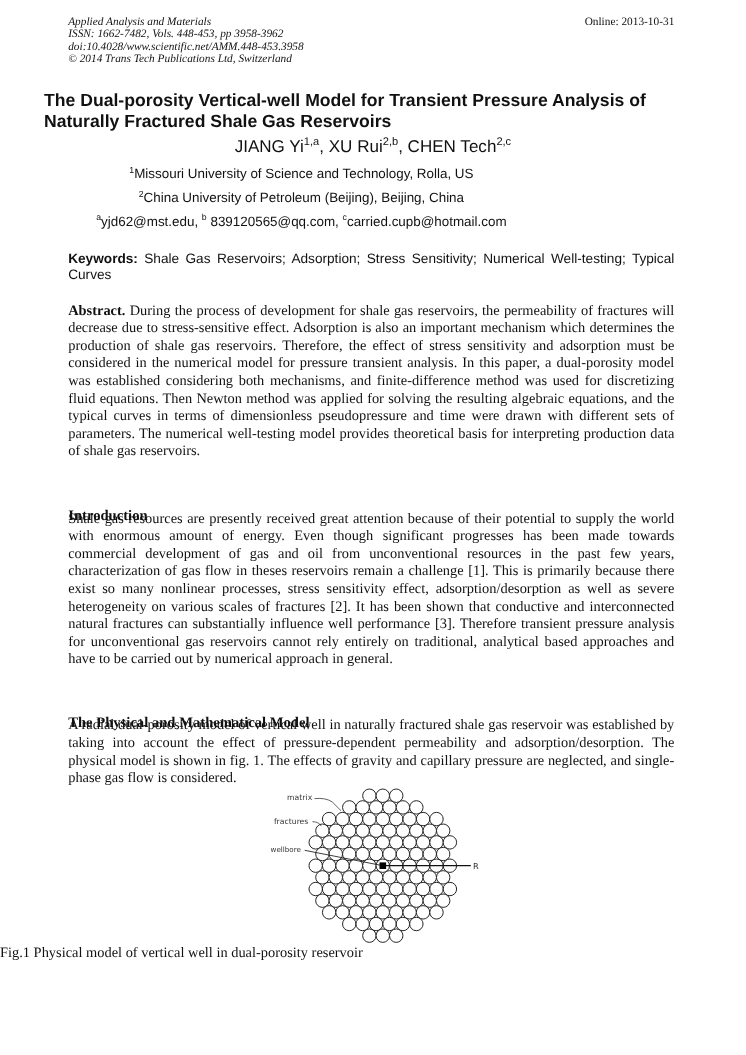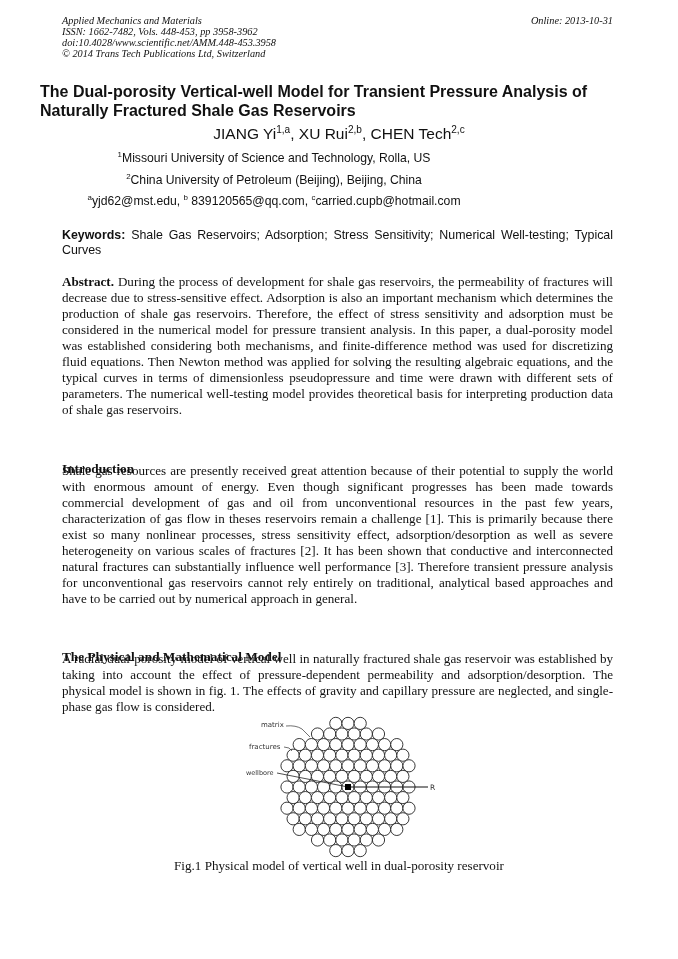--- a/index.html
+++ b/index.html
@@ -1,39 +1,39 @@
 <!DOCTYPE html>
 <html><head>
 <meta charset="utf-8">
 <style>
   html, body { margin: 0; padding: 0; background: #ffffff; }
   body { width: 678px; height: 959px; position: relative; overflow: hidden; color: #111; }
   .serif { font-family: "Liberation Serif", "DejaVu Serif", serif; }
   .sans { font-family: "Liberation Sans", "DejaVu Sans", sans-serif; }
 
   .header-block { position: absolute; left: 62px; top: 15px; font-size: 10.3px; line-height: 11px; font-style: italic; }
-  .header-online { position: absolute; right: 65px; top: 15px; font-size: 10.3px; line-height: 11px; font-style: italic; }
+  .header-online { position: absolute; right: 65px; top: 15px; font-size: 10.3px; line-height: 11px; }
 
   .title { position: absolute; left: 40px; width: 598px; top: 82px; text-align: left; font-weight: bold; font-size: 16px; line-height: 19px; }
   .authors { position: absolute; left: 0; width: 678px; top: 125px; text-align: center; font-size: 15.5px; line-height: 18px; }
   .aff { position: absolute; left: 0; width: 548px; text-align: center; font-size: 12.2px; line-height: 14px; }
   sup { font-size: 65%; line-height: 0; vertical-align: super; margin-top: 24px; }
 
   .para { position: absolute; left: 62px; width: 551px; font-size: 13.1px; line-height: 16px; text-align: justify; }
   .keywords { position: absolute; left: 62px; width: 551px; top: 228px; font-size: 12.4px; line-height: 15px; text-align: justify; }
   .heading { position: absolute; left: 62px; font-weight: bold; font-size: 13.3px; line-height: 16px; margin-top: 20px; }
 
   .figure { position: absolute; left: 240px; top: 713px; width: 220px; height: 150px; }
-  .caption { position: absolute; left: 0; width: 678px; top: 858px; text-align: center; font-size: 13.1px; line-height: 16px; }
+  .caption { position: absolute; left: 0; width: 678px; top: 858px; text-align: left; font-size: 13.1px; line-height: 16px; }
 </style>
 </head>
 <body>
 
 <div class="header-block serif">
-  <div>Applied Mechanics and Materials</div>
+  <div>Applied Analysis and Materials</div>
   <div>ISSN: 1662-7482, Vols. 448-453, pp 3958-3962</div>
   <div>doi:10.4028/www.scientific.net/AMM.448-453.3958</div>
   <div>© 2014 Trans Tech Publications Ltd, Switzerland</div>
 </div>
 <div class="header-online serif">Online: 2013-10-31</div>
 
 <div class="title sans">The Dual-porosity Vertical-well Model for Transient Pressure Analysis of Naturally Fractured Shale Gas Reservoirs</div>
 
 <div class="authors sans">
   <span>JIANG Yi</span><sup>1,a</sup><span>, </span><span>XU Rui</span><sup>2,b</sup><span>, </span><span>CHEN Tech</span><sup>2,c</sup>

